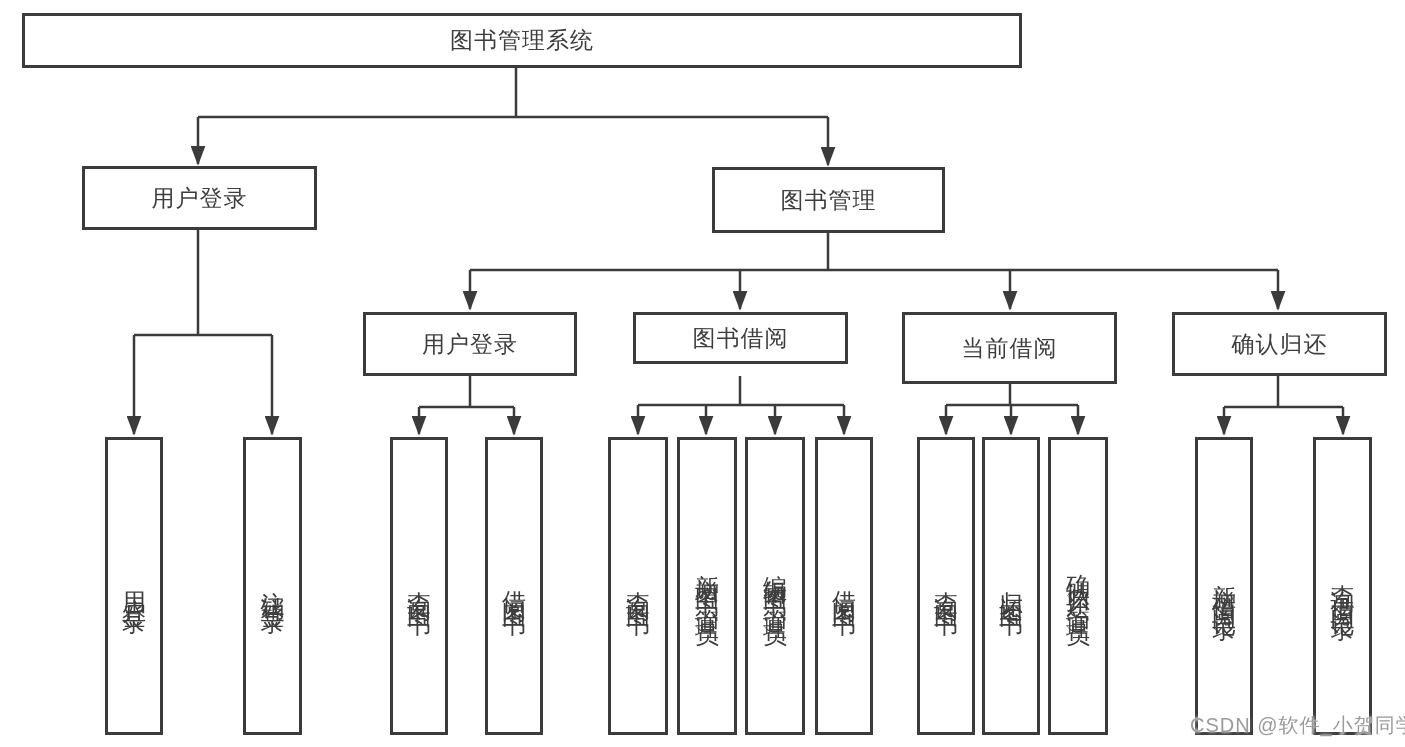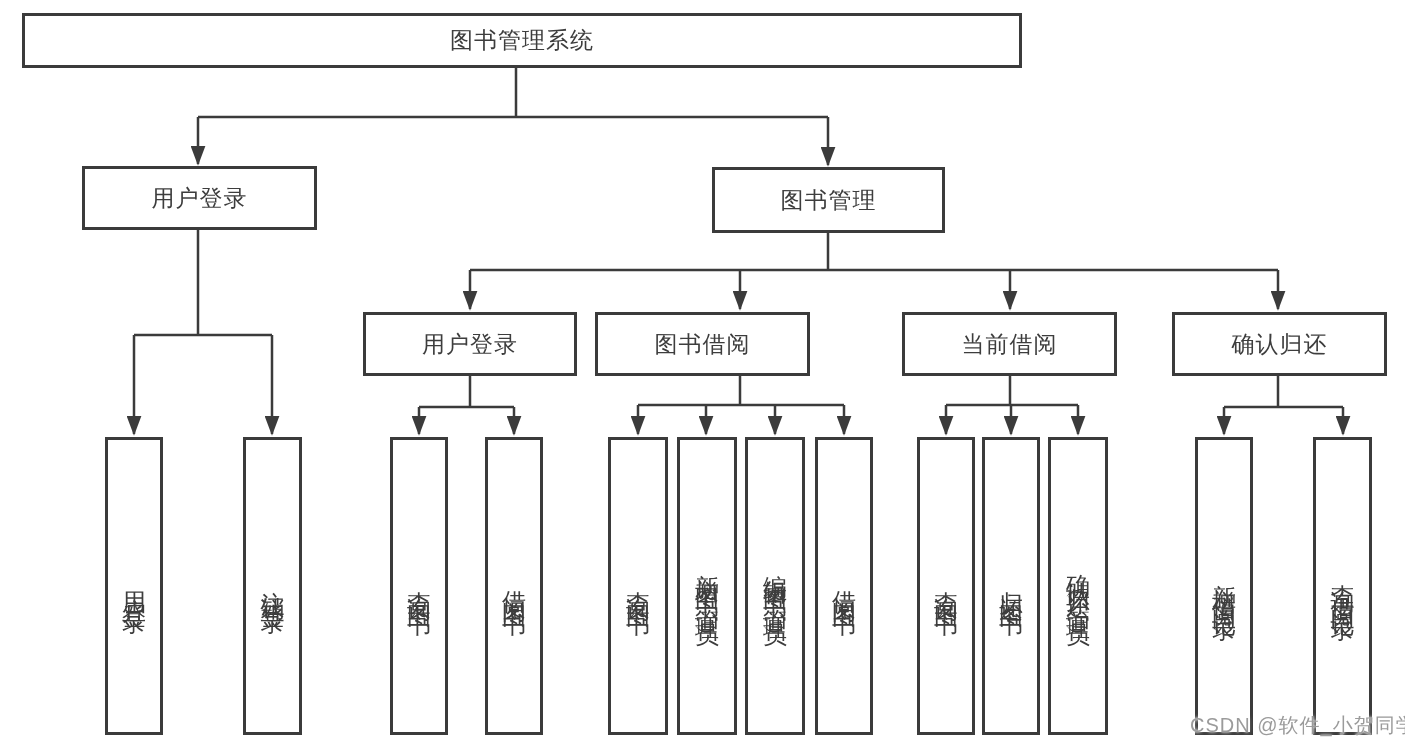--- a/index.html
+++ b/index.html
@@ -119,22 +119,22 @@
     <path class="arrowline" d="M1224,407 V434"></path>
     <path class="arrowline" d="M1343,407 V434"></path>
   </svg>
 
   <div class="box" style="left:22px;top:13px;width:1000px;height:55px">图书管理系统</div>
 
   <div class="box" style="left:82px;top:166px;width:235px;height:64px">用户登录</div>
   <div class="box" style="left:712px;top:167px;width:233px;height:66px">图书管理</div>
 
   <div class="box" style="left:363px;top:312px;width:214px;height:64px">用户登录</div>
-  <div class="box" style="left:595px;top:312px;width:215px;height:64px">图书借阅</div>
-  <div class="box" style="left:902px;top:312px;width:215px;height:64px">当前借阅</div>
+  <div class="box" style="left:633px;top:312px;width:215px;height:52px">图书借阅</div>
+  <div class="box" style="left:902px;top:312px;width:215px;height:72px">当前借阅</div>
   <div class="box" style="left:1172px;top:312px;width:215px;height:64px">确认归还</div>
 
   <div class="box vbox" style="left:105px;top:437px;width:58px;height:298px">
     <span class="vtext">用户登录</span>
   </div>
   <div class="box vbox" style="left:243px;top:437px;width:59px;height:298px">
     <span class="vtext">注销登录</span>
   </div>
 
   <div class="box vbox" style="left:390px;top:437px;width:58px;height:298px">

